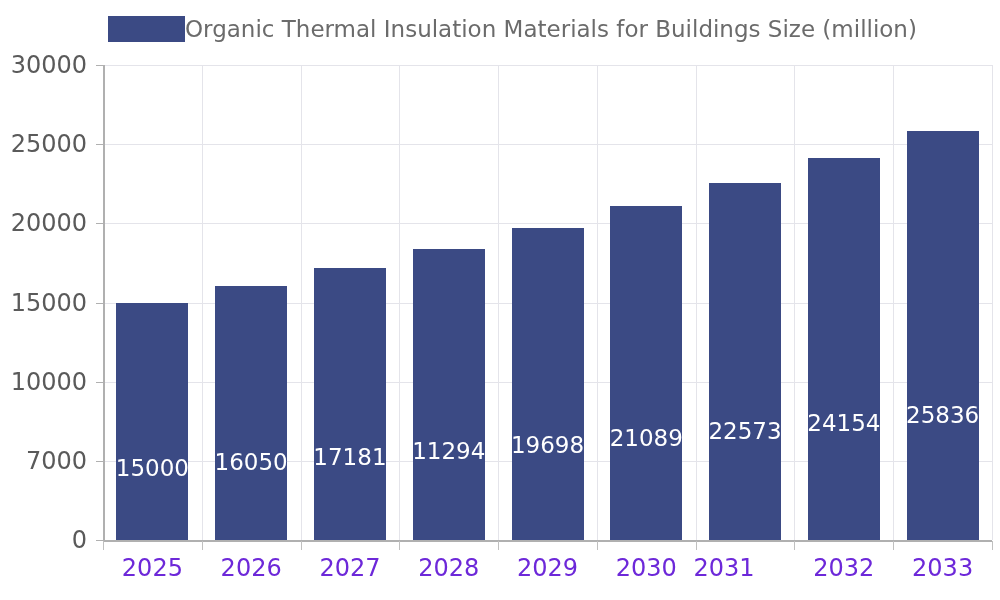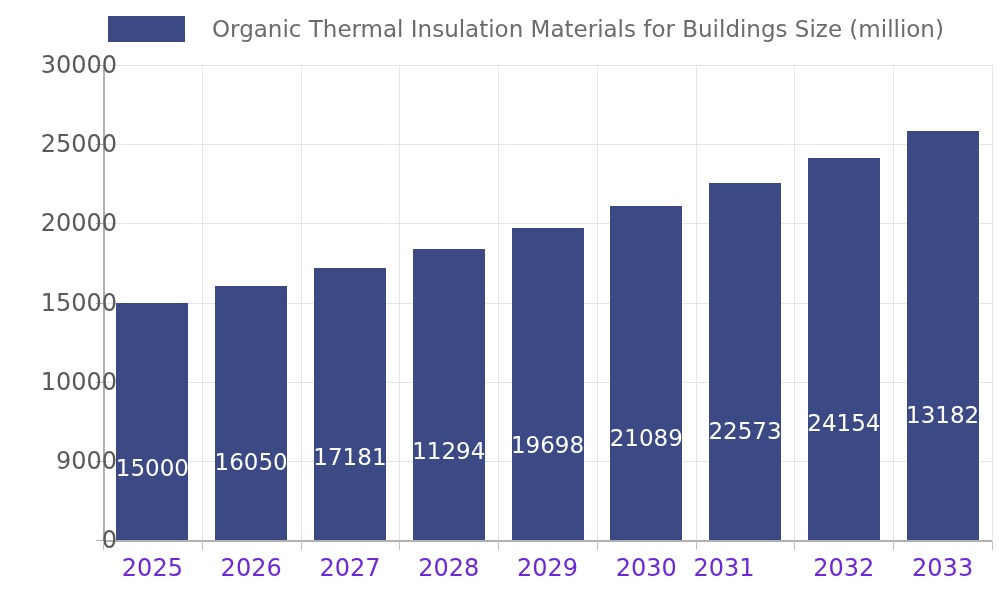--- a/index.html
+++ b/index.html
@@ -29,21 +29,21 @@
     display: flex;
     align-items: center;
   }
   #legend-swatch {
     width: 77px;
     height: 26px;
     background: #3b4a84;
     flex: 0 0 auto;
   }
   #legend-label {
-    margin-left: 27px;
+    margin-left: 0;
     font-size: 23px;
     color: #6b6b6b;
     white-space: nowrap;
     line-height: 26px;
     font-family: "DejaVu Sans", sans-serif;
   }
 
   
   #plot {
     position: absolute;
@@ -85,21 +85,21 @@
     left: 103px;
     top: 540px;
     width: 889px;
     height: 2px;
     background: #b0b0b0;
   }
 
   
   .ytick-label {
     position: absolute;
-    right: 883px;           
+    right: 913px;           
     text-align: right;
     font-size: 24px;
     color: #5a5a5a;
     transform: translateY(-50%);
     white-space: nowrap;
     line-height: 1;
   }
   .ytick-mark {
     position: absolute;
     left: 96px;
@@ -184,21 +184,21 @@
       </div>
   </div>
 
   <div id="y-spine"></div>
   <div id="x-spine"></div>
 
   <div id="ytick-layer">
       <div class="ytick-mark" style="top: 540px;"></div>
       <div class="ytick-label" style="top: 540px;">0</div>
       <div class="ytick-mark" style="top: 460.833px;"></div>
-      <div class="ytick-label" style="top: 460.833px;">9000</div>
+      <div class="ytick-label" style="top: 460.833px;">7000</div>
       <div class="ytick-mark" style="top: 381.667px;"></div>
       <div class="ytick-label" style="top: 381.667px;">10000</div>
       <div class="ytick-mark" style="top: 302.5px;"></div>
       <div class="ytick-label" style="top: 302.5px;">15000</div>
       <div class="ytick-mark" style="top: 223.333px;"></div>
       <div class="ytick-label" style="top: 223.333px;">20000</div>
       <div class="ytick-mark" style="top: 144.167px;"></div>
       <div class="ytick-label" style="top: 144.167px;">25000</div>
       <div class="ytick-mark" style="top: 65px;"></div>
       <div class="ytick-label" style="top: 65px;">30000</div>
@@ -226,16 +226,16 @@
     </div>
   <div id="barlabel-layer">
       <div class="bar-label" style="left: 152.389px; top: 456.562px;">15000</div>
       <div class="bar-label" style="left: 251.167px; top: 451.492px;">16050</div>
       <div class="bar-label" style="left: 349.944px; top: 446.03px;">17181</div>
       <div class="bar-label" style="left: 448.722px; top: 440.163px;">11294</div>
       <div class="bar-label" style="left: 547.5px; top: 433.875px;">19698</div>
       <div class="bar-label" style="left: 646.278px; top: 427.158px;">21089</div>
       <div class="bar-label" style="left: 745.056px; top: 419.991px; text-align: right;">22573</div>
       <div class="bar-label" style="left: 843.833px; top: 412.356px;">24154</div>
-      <div class="bar-label" style="left: 942.611px; top: 404.234px;">13182</div>
+      <div class="bar-label" style="left: 942.611px; top: 404.234px;">25836</div>
     </div>
 
 </div>
 
 </body></html>

